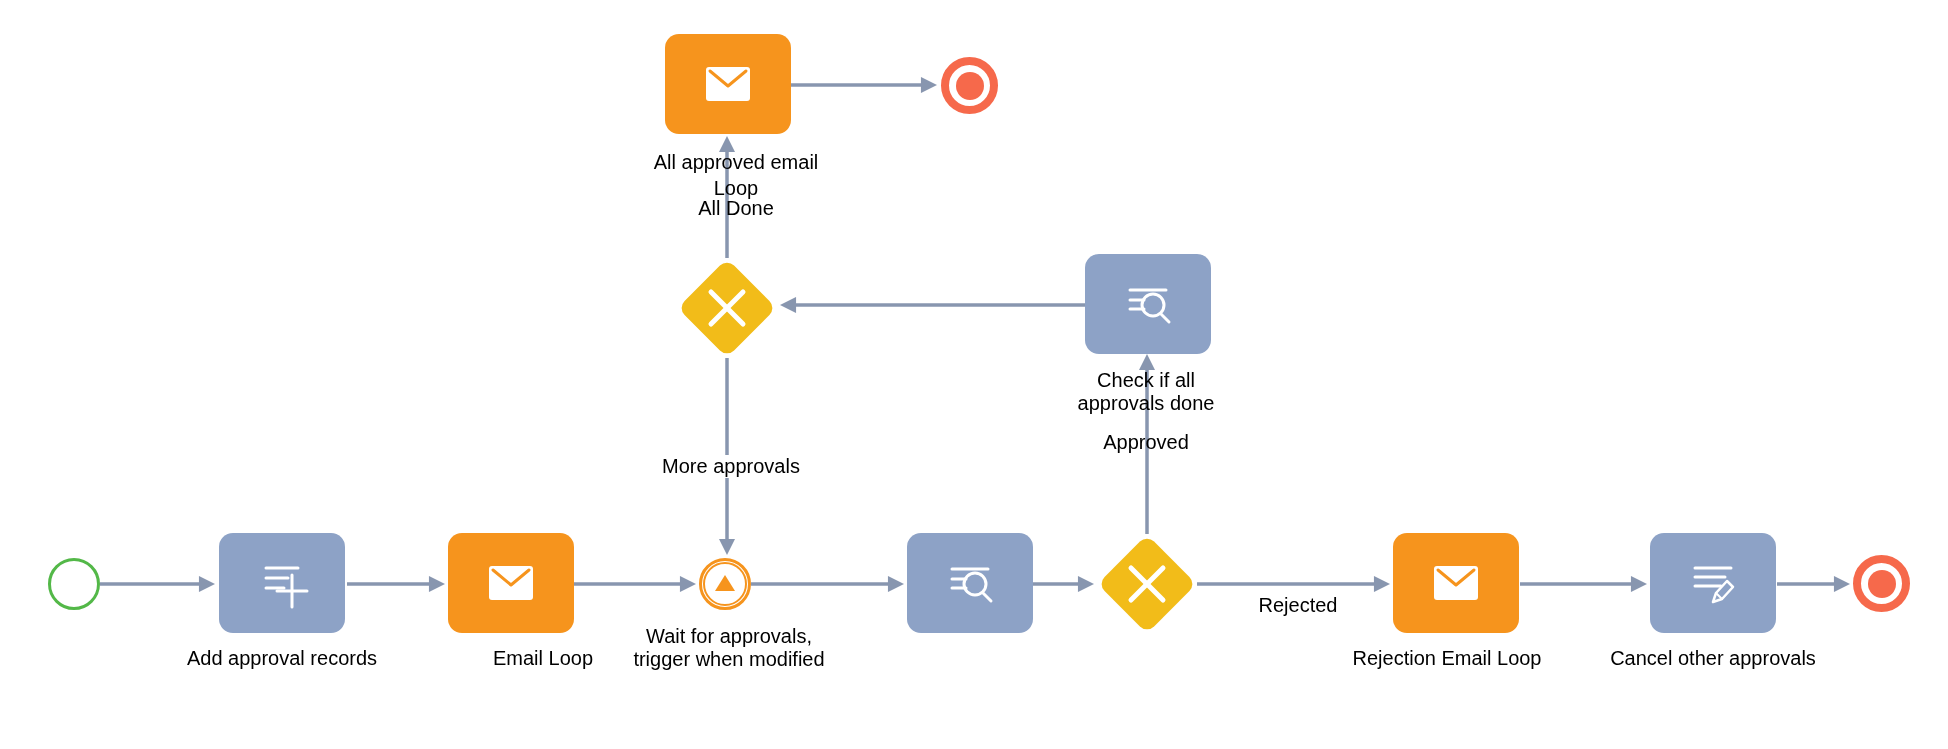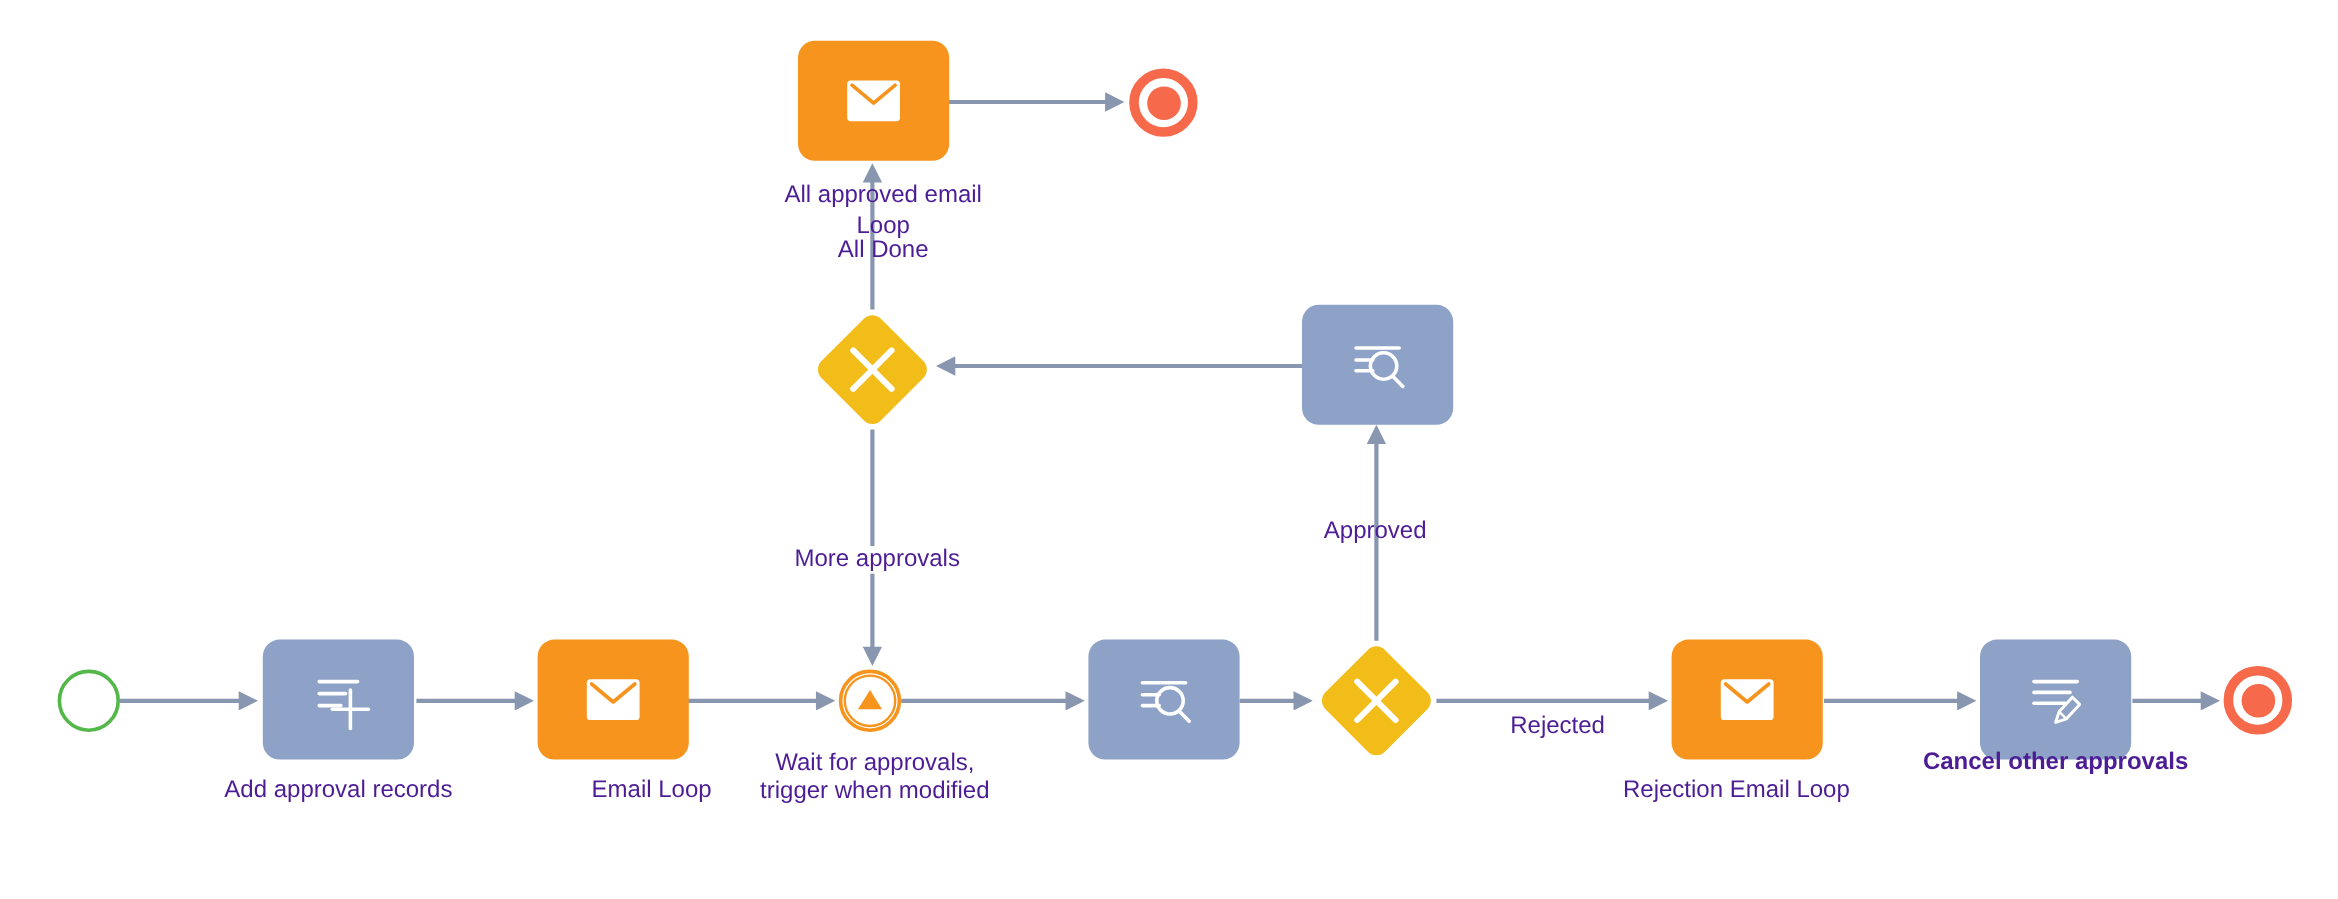--- a/index.html
+++ b/index.html
@@ -19,21 +19,21 @@
   .wait-outer{width:52px;height:52px;border:3px solid #F6941D;display:flex;align-items:center;justify-content:center;}
   .wait-inner{width:40px;height:40px;border:2.5px solid #F6941D;border-radius:50%;display:flex;align-items:center;justify-content:center;}
   .wait-tri{width:0;height:0;border-left:10px solid transparent;border-right:10px solid transparent;border-bottom:16px solid #F6941D;margin-top:-2px;}
   .end{width:57px;height:57px;border:8px solid #F6694B;display:flex;align-items:center;justify-content:center;}
   .end-dot{width:28px;height:28px;border-radius:50%;background:#F6694B;}
   .gateway{position:absolute;width:100px;height:100px;}
   .gw-diamond{position:absolute;left:15px;top:15px;width:70px;height:70px;background:#F2BC19;border-radius:10px;transform:rotate(45deg);}
   .gw-x{position:absolute;left:28px;top:28px;}
   .lbl{
     position:absolute;transform:translateX(-50%);text-align:center;white-space:nowrap;
-    color:#4c1d95;font-size:20px;line-height:23px;
+    color:#000000;font-size:20px;line-height:23px;
   }
   .lbl span{display:block;}
   .lbl.whitebg{background:#ffffff;padding:0 3px;}
   .icon{display:block;}
 </style>
 </head>
 <body>
 
 <div class="stage">
 
@@ -163,21 +163,25 @@
     <div class="end-dot"></div>
   </div>
 
   <div class="lbl" style="left:282px;top:647px;">Add approval records</div>
   <div class="lbl" style="left:511px;top:647px;margin-left:32px;">Email Loop</div>
   <div class="lbl" style="left:729px;top:625px;text-align:center;">
     <span>Wait for approvals,</span>
     <span>trigger when modified</span>
   </div>
   <div class="lbl" style="left:1447px;top:647px;">Rejection Email Loop</div>
-  <div class="lbl" style="left:1713px;top:624px;font-weight:bold;">Cancel other approvals</div>
+  <div class="lbl" style="left:1713px;top:647px;">Cancel other approvals</div>
+  <div class="lbl" style="left:1146px;top:369px;">
+    <span>Check if all</span>
+    <span>approvals done</span>
+  </div>
   <div class="lbl" style="left:736px;top:151px;">All approved email</div>
 
   <div class="lbl" style="left:1298px;top:594px;">Rejected</div>
   <div class="lbl" style="left:1146px;top:431px;">Approved</div>
   <div class="lbl whitebg" style="left:731px;top:455px;">More approvals</div>
   <div class="lbl" style="left:736px;top:177px;margin-top:20px;">All Done</div>
   <div class="lbl" style="left:736px;top:177px;">Loop</div>
 
 </div>
 

